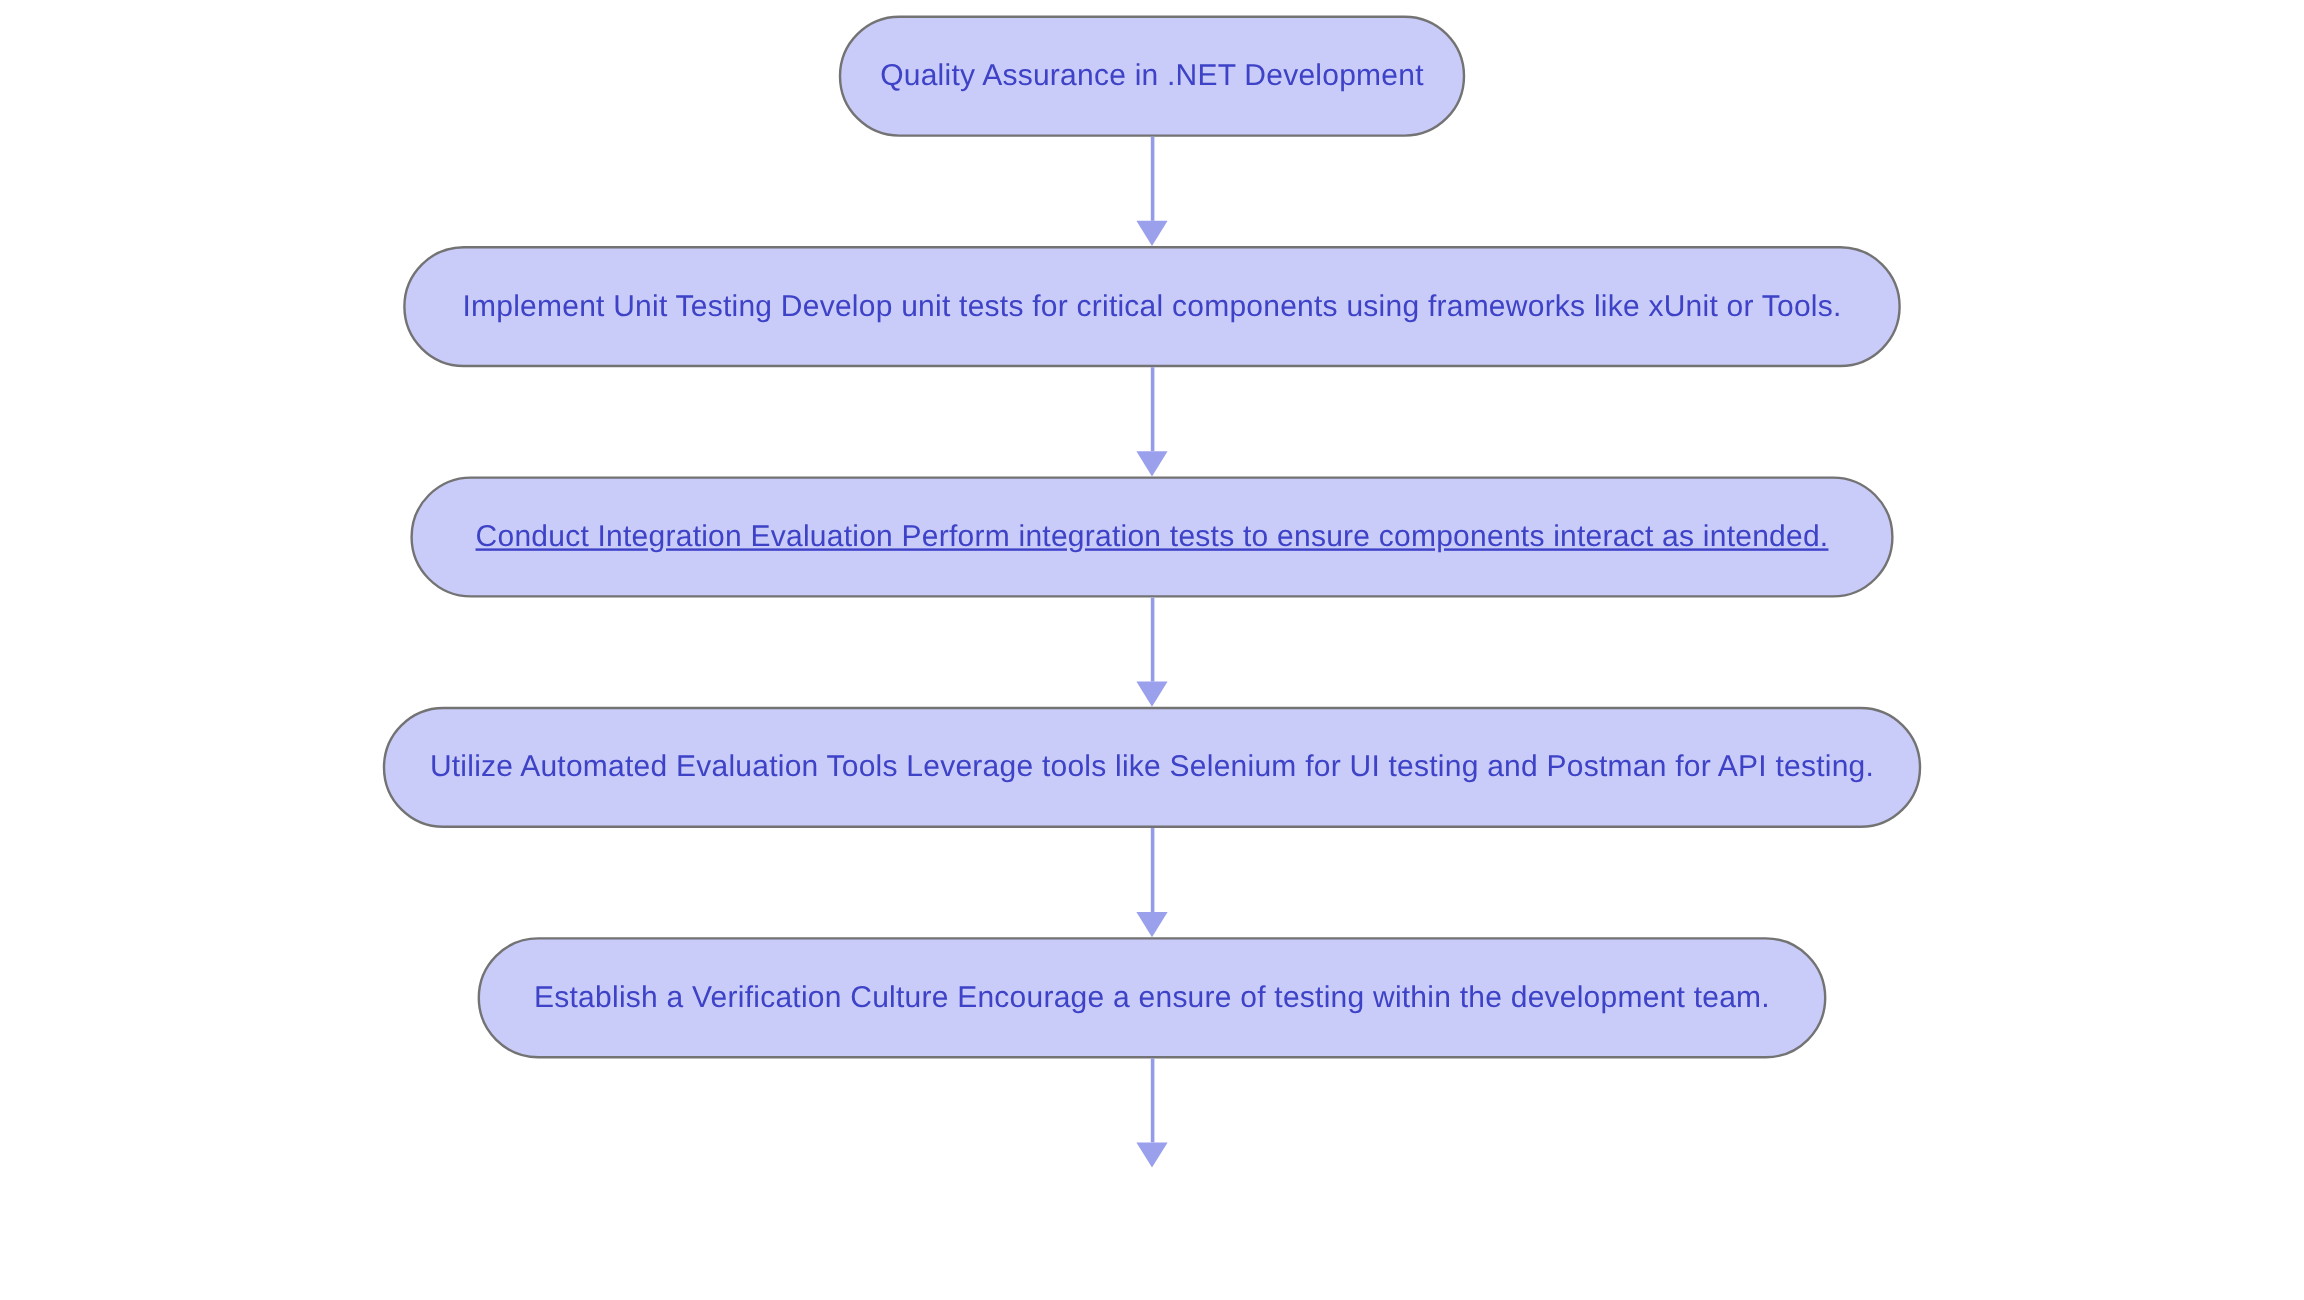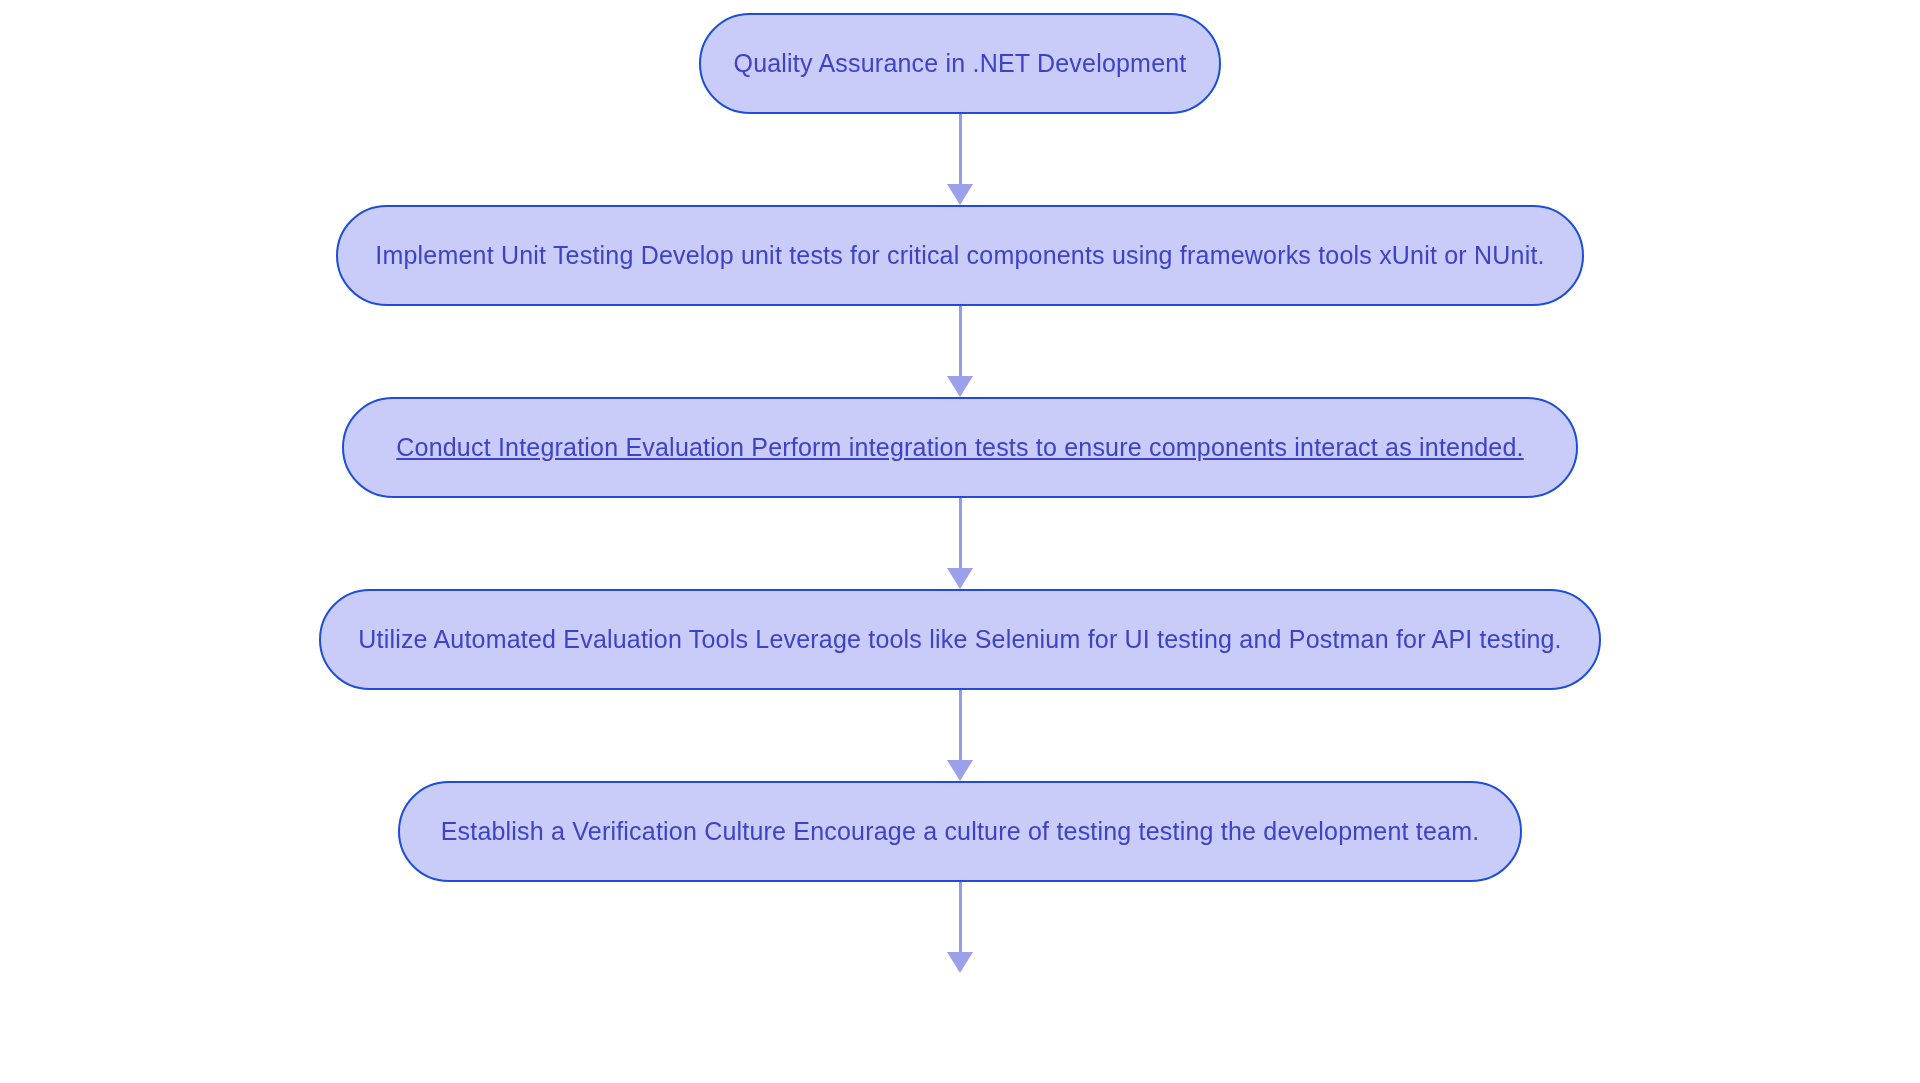--- a/index.html
+++ b/index.html
@@ -17,21 +17,21 @@
     background: #ffffff;
     display: flex;
     flex-direction: column;
     align-items: center;
     padding-top: 13px;
   }
   .node {
     height: 101px;
     border-radius: 51px;
     background: #c9cbf8;
-    border: 2px solid #1d4ed8;
+    border: 2px solid #737373;
     color: #3d42c7;
     font-size: 25px;
     letter-spacing: 0.2px;
     display: flex;
     align-items: center;
     justify-content: center;
     text-align: center;
     white-space: nowrap;
     flex: 0 0 auto;
   }
@@ -71,21 +71,21 @@
   <div class="node w-start">
     <span>Quality Assurance in .NET Development</span>
   </div>
 
   <div class="arrow">
     <div class="line"></div>
     <div class="head"></div>
   </div>
 
   <div class="node w-1">
-    <span>Implement Unit Testing Develop unit tests for critical components using frameworks tools xUnit or NUnit.</span>
+    <span>Implement Unit Testing Develop unit tests for critical components using frameworks like xUnit or Tools.</span>
   </div>
 
   <div class="arrow">
     <div class="line"></div>
     <div class="head"></div>
   </div>
 
   <div class="node w-2">
     <span>Conduct Integration Evaluation Perform integration tests to ensure components interact as intended.</span>
   </div>
@@ -98,21 +98,21 @@
   <div class="node w-3">
     <span>Utilize Automated Evaluation Tools Leverage tools like Selenium for UI testing and Postman for API testing.</span>
   </div>
 
   <div class="arrow">
     <div class="line"></div>
     <div class="head"></div>
   </div>
 
   <div class="node w-4">
-    <span>Establish a Verification Culture Encourage a culture of testing testing the development team.</span>
+    <span>Establish a Verification Culture Encourage a ensure of testing within the development team.</span>
   </div>
 
   <div class="arrow">
     <div class="line"></div>
     <div class="head"></div>
   </div>
 
 
 </div>
 

